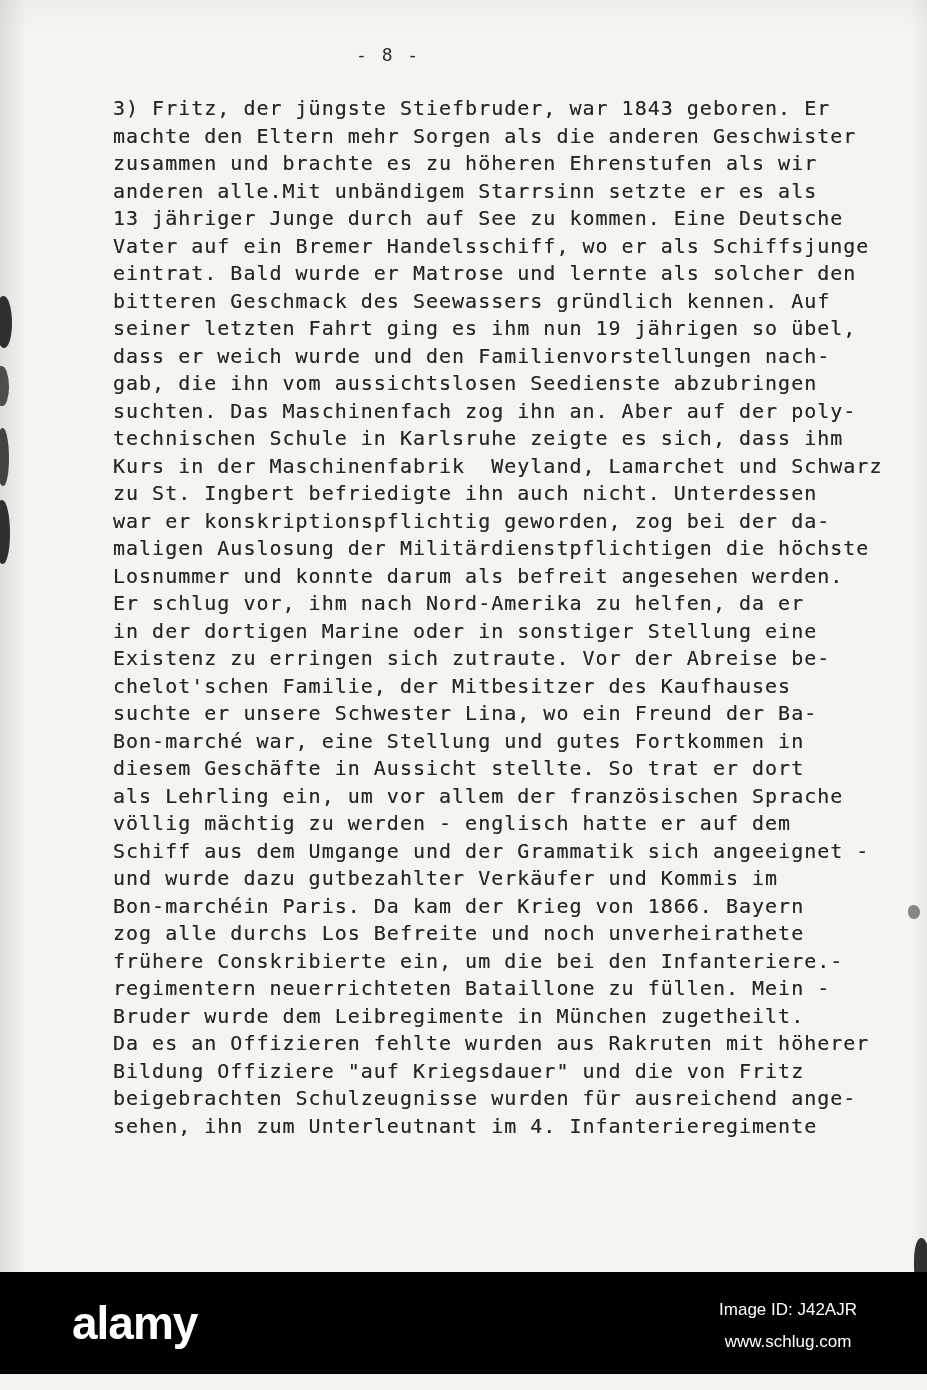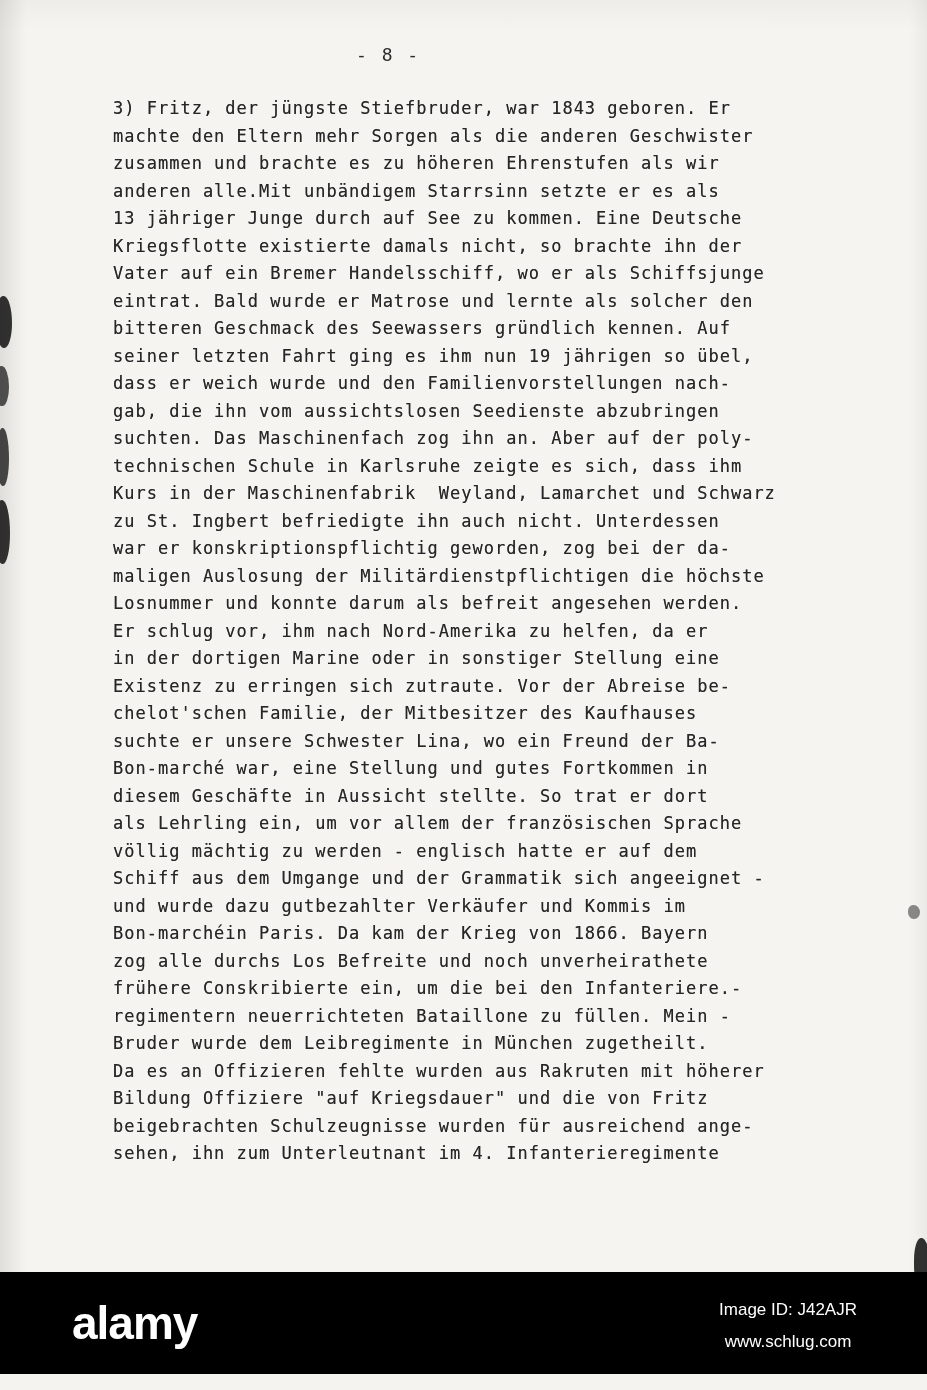--- a/index.html
+++ b/index.html
@@ -35,21 +35,21 @@
     white-space: pre;
   }
   .text-block {
     position: absolute;
     left: 113px;
     top: 95px;
     width: 700px;
     color: #262626;
   }
   .text-block .line {
-    font-size: 17px;
+    font-size: 20px;
     line-height: 27.5px;
     letter-spacing: 1px;
     white-space: pre;
     text-shadow: 0 0 0.6px rgba(40,40,40,0.55);
   }
   
   .artifact {
     position: absolute;
     background: #1c1c1c;
     border-radius: 45% 55% 50% 50%;
@@ -98,21 +98,20 @@
 
   <div class="scan">
     <div class="page-number">- 8 -</div>
 
     <div class="text-block">
         <div class="line">3) Fritz, der jüngste Stiefbruder, war 1843 geboren. Er</div>
         <div class="line">machte den Eltern mehr Sorgen als die anderen Geschwister</div>
         <div class="line">zusammen und brachte es zu höheren Ehrenstufen als wir</div>
         <div class="line">anderen alle.Mit unbändigem Starrsinn setzte er es als</div>
         <div class="line">13 jähriger Junge durch auf See zu kommen. Eine Deutsche</div>
-        <div class="line">Kriegsflotte existierte damals nicht, so brachte ihn der</div>
         <div class="line">Vater auf ein Bremer Handelsschiff, wo er als Schiffsjunge</div>
         <div class="line">eintrat. Bald wurde er Matrose und lernte als solcher den</div>
         <div class="line">bitteren Geschmack des Seewassers gründlich kennen. Auf</div>
         <div class="line">seiner letzten Fahrt ging es ihm nun 19 jährigen so übel,</div>
         <div class="line">dass er weich wurde und den Familienvorstellungen nach-</div>
         <div class="line">gab, die ihn vom aussichtslosen Seedienste abzubringen</div>
         <div class="line">suchten. Das Maschinenfach zog ihn an. Aber auf der poly-</div>
         <div class="line">technischen Schule in Karlsruhe zeigte es sich, dass ihm</div>
         <div class="line">Kurs in der Maschinenfabrik  Weyland, Lamarchet und Schwarz</div>
         <div class="line">zu St. Ingbert befriedigte ihn auch nicht. Unterdessen</div>

